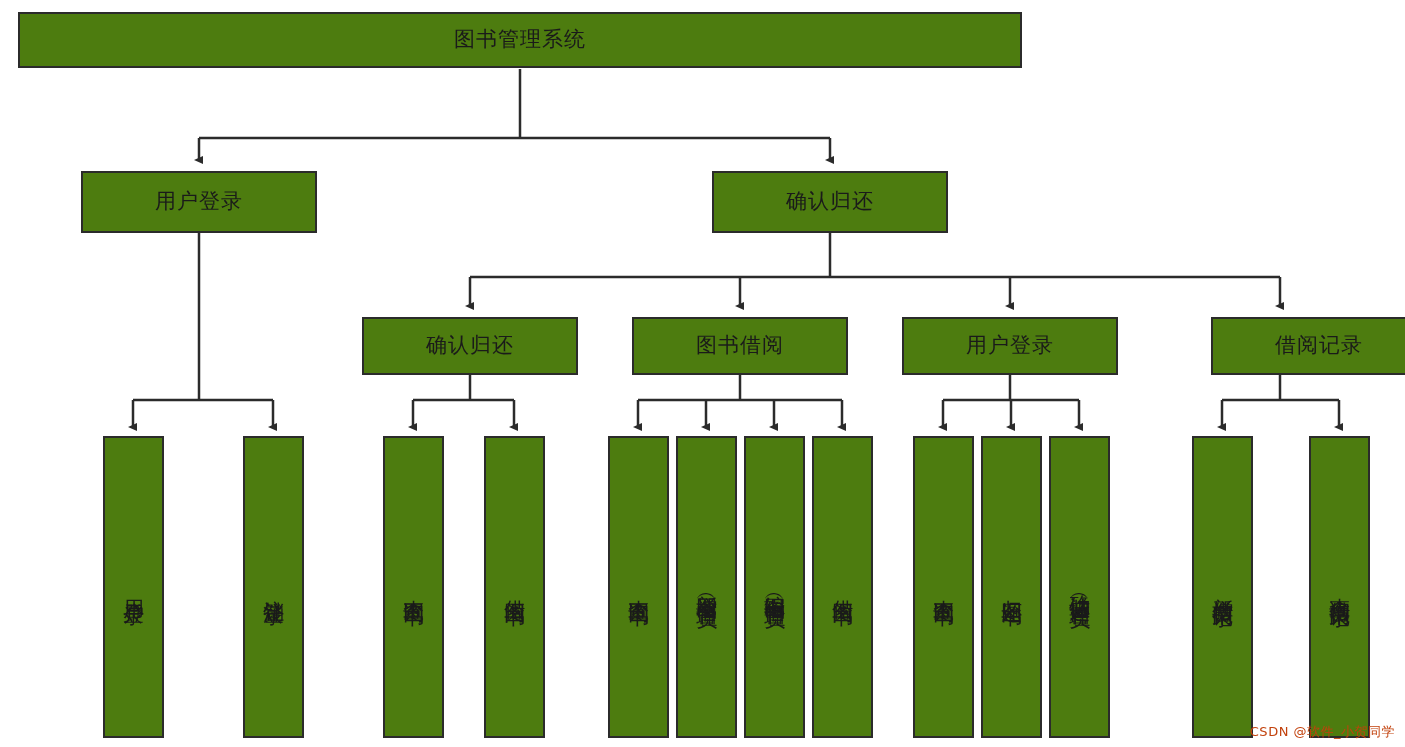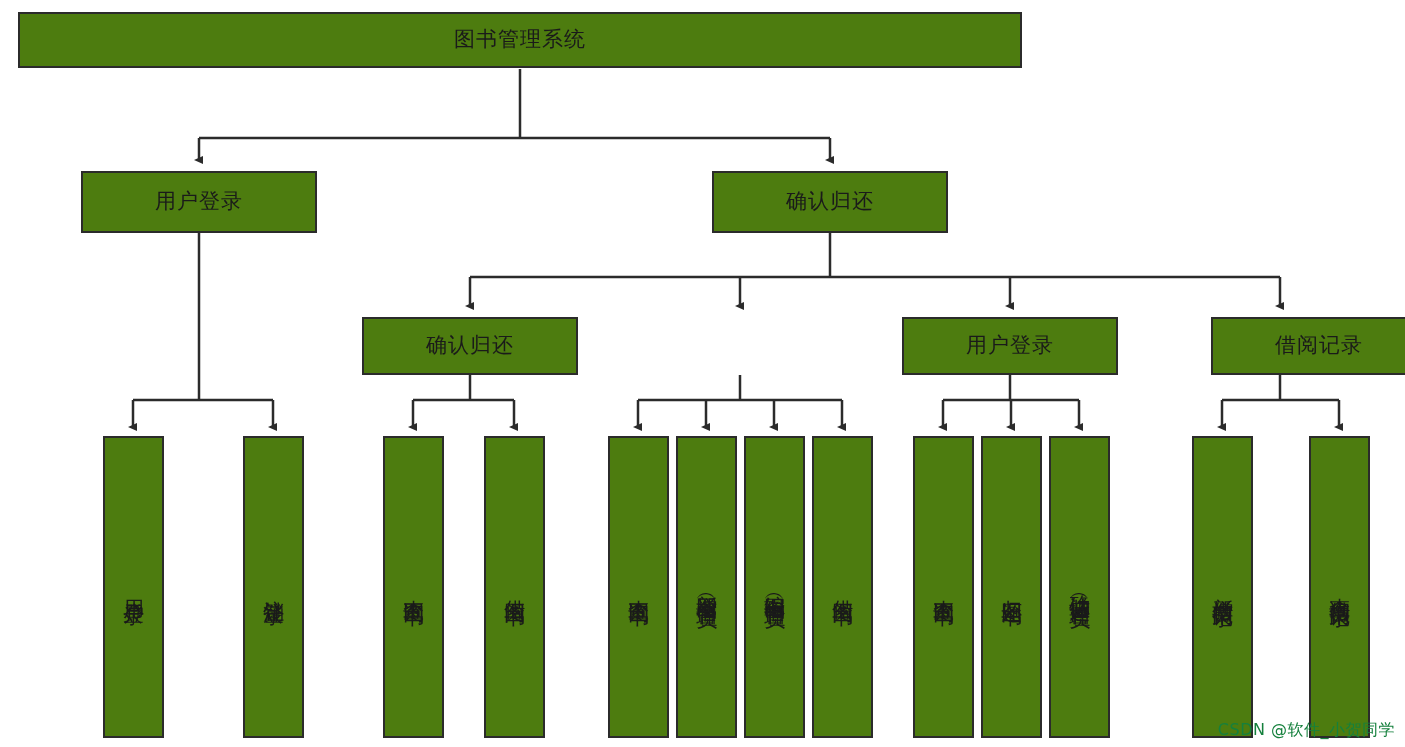--- a/index.html
+++ b/index.html
@@ -51,22 +51,22 @@
     left: 0;
     top: 0;
     width: 1405px;
     height: 747px;
     pointer-events: none;
   }
   .watermark {
     position: absolute;
     right: 10px;
     bottom: 6px;
-    font-size: 16px;
-    color: #15803d;
+    font-size: 13px;
+    color: #c2410c;
     letter-spacing: 0.5px;
     white-space: nowrap;
   }
 </style>
 </head>
 <body>
 
 <div id="canvas">
 
   <svg class="edges" viewBox="0 0 1405 747">
@@ -126,20 +126,23 @@
   <div class="node horizontal" style="left:81px; top:171px; width:236px; height:62px;">
     <span>用户登录</span>
   </div>
   <div class="node horizontal" style="left:712px; top:171px; width:236px; height:62px;">
     <span>确认归还</span>
   </div>
 
   <div class="node horizontal" style="left:362px; top:317px; width:216px; height:58px;">
     <span>确认归还</span>
   </div>
+  <div class="node horizontal" style="left:632px; top:317px; width:216px; height:58px;">
+    <span>图书借阅</span>
+  </div>
   <div class="node horizontal" style="left:902px; top:317px; width:216px; height:58px;">
     <span>用户登录</span>
   </div>
   <div class="node horizontal" style="left:1172px; top:317px; width:216px; height:58px;margin-left:39px;">
     <span>借阅记录</span>
   </div>
 
   <div class="node vertical" style="left:103px; top:436px; width:61px; height:302px;">
     <span class="vtext">用户登录</span>
   </div>

